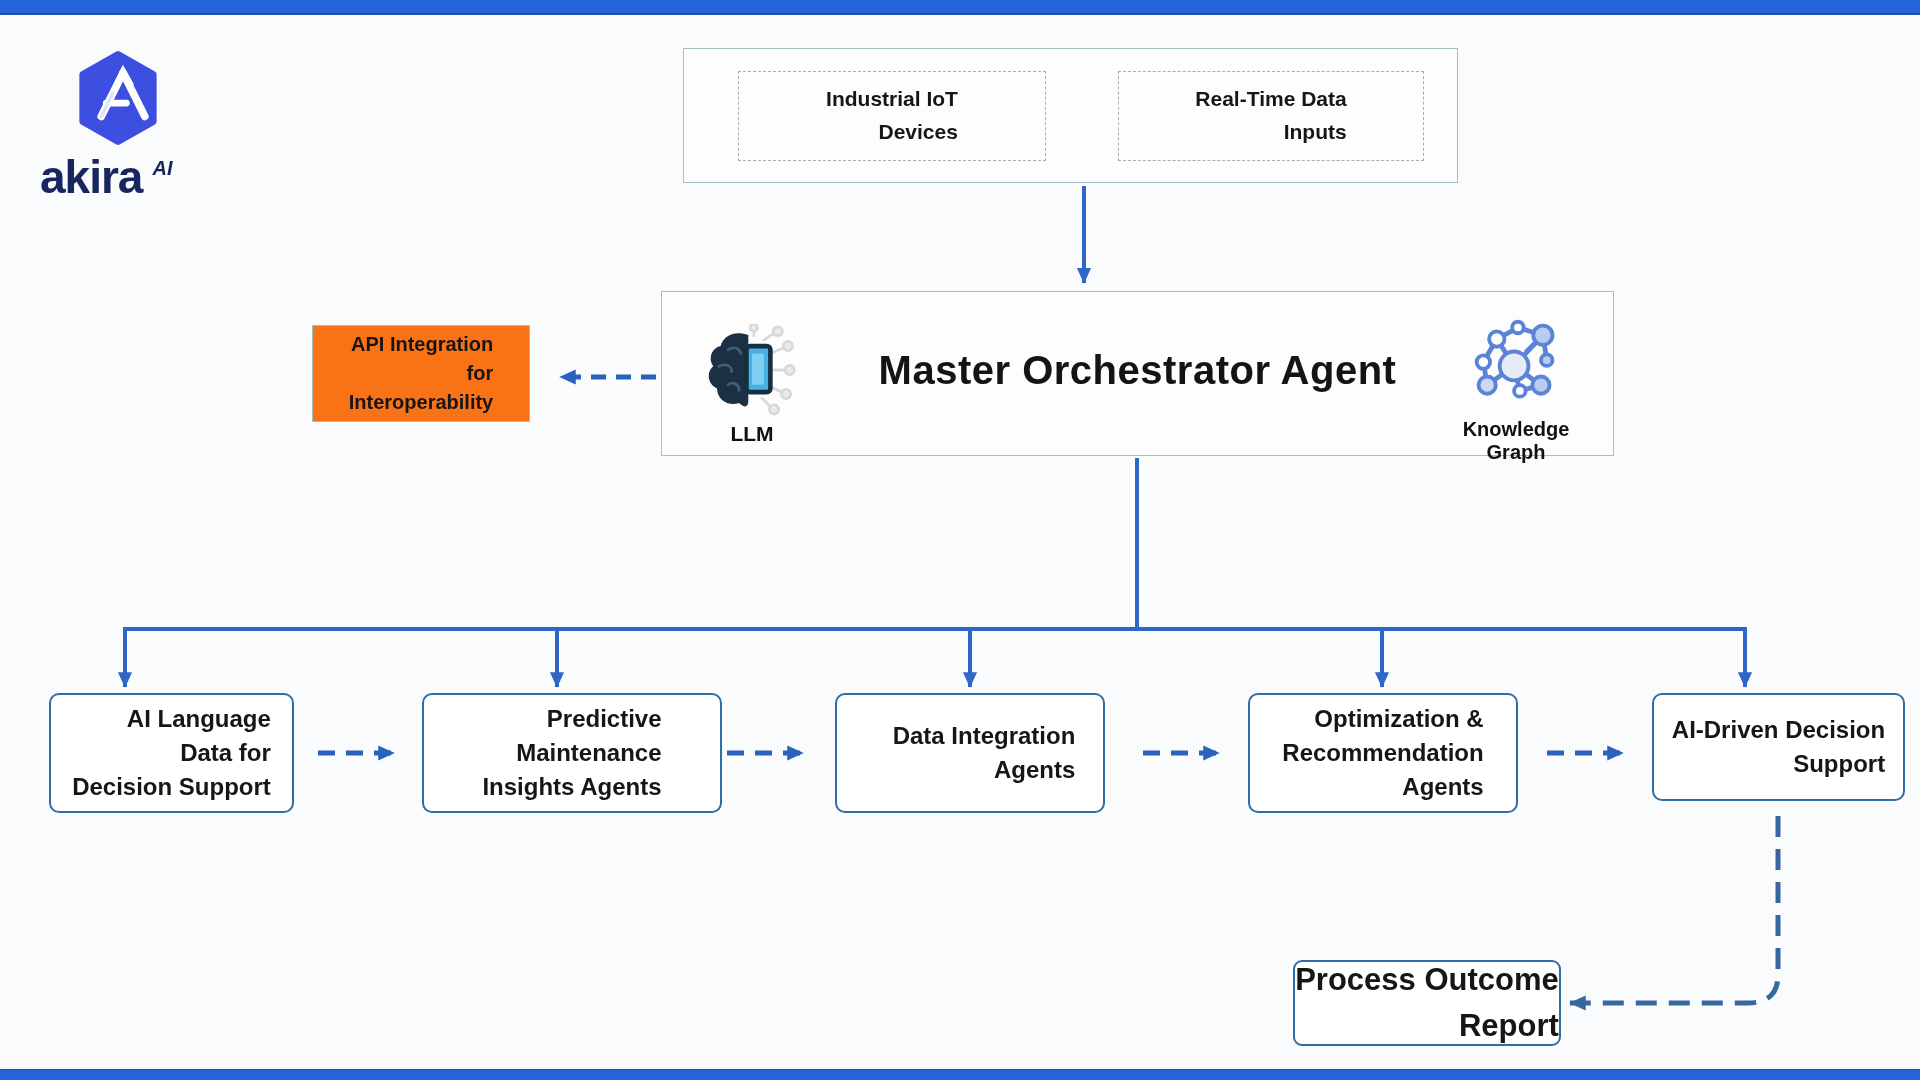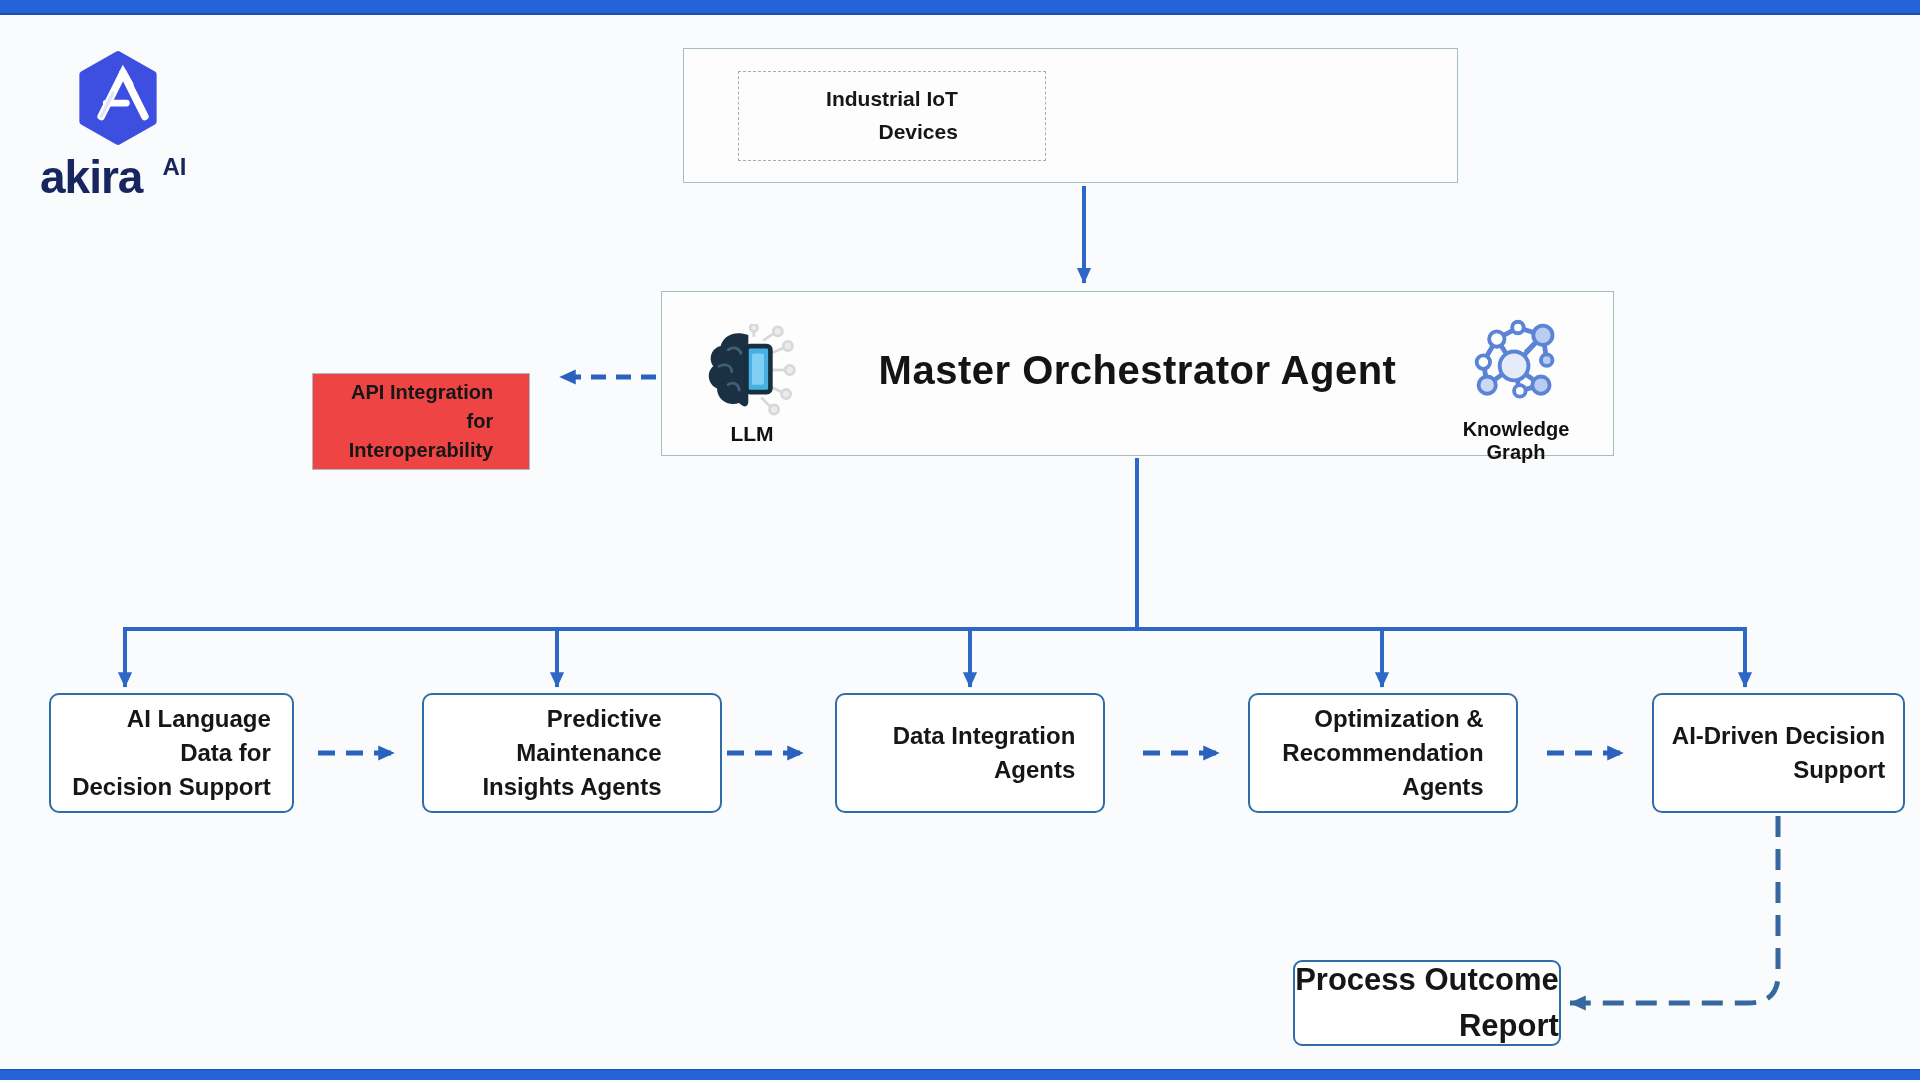--- a/index.html
+++ b/index.html
@@ -12,29 +12,29 @@
   .stage{position:relative;width:1920px;height:1080px;}
 
   .bar{position:absolute;left:0;width:1920px;background:#2463d8;}
   .bar.top{top:0;height:13px;border-bottom:2px solid #1d4fae;}
   .bar.bottom{top:1069px;height:11px;border-top:1px solid #1d4fae;}
 
   
   .logo{position:absolute;left:40px;top:50px;width:190px;}
   .logo svg{display:block;margin-left:36px;}
   .brand{font-weight:bold;font-size:46px;color:#17265e;letter-spacing:-1px;line-height:1;margin-top:8px;}
-  .brand sup{font-size:24px;letter-spacing:0;vertical-align:18px;margin-left:20px;}
+  .brand sup{font-size:20px;letter-spacing:0;vertical-align:18px;margin-left:10px;font-style:italic;}
 
   
   .node{position:absolute;display:flex;align-items:center;justify-content:center;
         text-align:right;white-space:pre-line;color:#161616;font-weight:bold;box-sizing:border-box;}
 
   .group-box{border:1.5px solid #a8bcc3;background:#fdfdfe;}
   .dashed-box{border:1.5px dashed #9fb0b6;background:#fdfdfe;font-size:21px;line-height:1.55;}
-  .plain-box{border:1.5px solid #a8bcc3;background:#ef4444;font-size:20px;line-height:1.45;margin-top:48px;}
+  .plain-box{border:1.5px solid #a8bcc3;background:#f97316;font-size:20px;line-height:1.45;}
   .agent-box{border:2px solid #2e6da8;border-radius:10px;background:#ffffff;font-size:24px;line-height:1.42;}
   .report-box{border:2px solid #2e6da8;border-radius:9px;background:#ffffff;font-size:31px;line-height:1.5;}
 
   .orchestrator{position:absolute;left:661px;top:291px;width:953px;height:165px;
                 border:1.5px solid #a8bcc3;background:#fdfdfe;box-sizing:border-box;}
   .orch-title{position:absolute;left:0;right:0;top:56px;text-align:center;
               font-size:40px;font-weight:bold;color:#141414;letter-spacing:0.5px;}
   .icon-block{position:absolute;text-align:center;}
   .icon-label{font-weight:bold;color:#111;margin-top:2px;}
 
@@ -55,20 +55,22 @@
       <path d="M56,26 L82,78" fill="none" stroke="#ffffff" stroke-width="9" stroke-linecap="round"></path>
       <path d="M36,62 L60,62" fill="none" stroke="#ffffff" stroke-width="8" stroke-linecap="round"></path>
       <path d="M30,78 L44,50" fill="none" stroke="#c9d1f5" stroke-width="4" stroke-linecap="round" opacity="0.6"></path>
     </svg>
     <div class="brand"><span>akira</span><sup>AI</sup></div>
   </div>
 
   <div class="node group-box" style="left:683px;top:48px;width:775px;height:135px;"></div>
   <div class="node dashed-box" style="left:738px;top:71px;width:308px;height:90px;">Industrial IoT
 Devices</div>
+  <div class="node dashed-box" style="left:1118px;top:71px;width:306px;height:90px;">Real-Time Data
+Inputs</div>
 
   <div class="orchestrator">
     <div class="icon-block" style="left:40px;top:32px;width:100px;">
       <svg width="92" height="92" viewBox="0 0 100 100">
 
         <g stroke="#d8d8d8" stroke-width="3" fill="#ebebeb">
           <path d="M62,18 L74,10" fill="none"></path>
             <circle cx="78" cy="8" r="5"></circle>
           <path d="M66,34 L84,26" fill="none"></path>
             <circle cx="89" cy="24" r="5"></circle>
@@ -123,21 +125,21 @@
 Data for
 Decision Support</div>
   <div class="node agent-box" style="left:422px;top:693px;width:300px;height:120px;">Predictive
 Maintenance
 Insights Agents</div>
   <div class="node agent-box" style="left:835px;top:693px;width:270px;height:120px;padding-left:28px;">Data Integration
 Agents</div>
   <div class="node agent-box" style="left:1248px;top:693px;width:270px;height:120px;">Optimization &amp;
 Recommendation
 Agents</div>
-  <div class="node agent-box" style="left:1652px;top:693px;width:253px;height:120px;">AI-Driven Decision
+  <div class="node agent-box" style="left:1652px;top:693px;width:253px;height:108px;">AI-Driven Decision
 Support</div>
 
   <div class="node report-box" style="left:1293px;top:960px;width:268px;height:86px;">Process Outcome
 Report</div>
 
   <svg class="connectors">
     <defs>
       <marker id="ah-solid" viewBox="0 0 12 11" refX="11" refY="5.5" markerWidth="17" markerHeight="16" markerUnits="userSpaceOnUse" orient="auto">
         <path d="M0.5,0.5 L11.5,5.5 L0.5,10.5 Z" fill="#2d68c6"></path>
       </marker>

